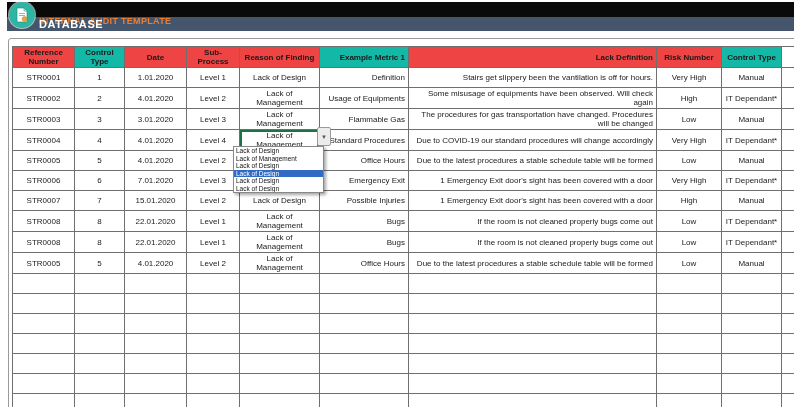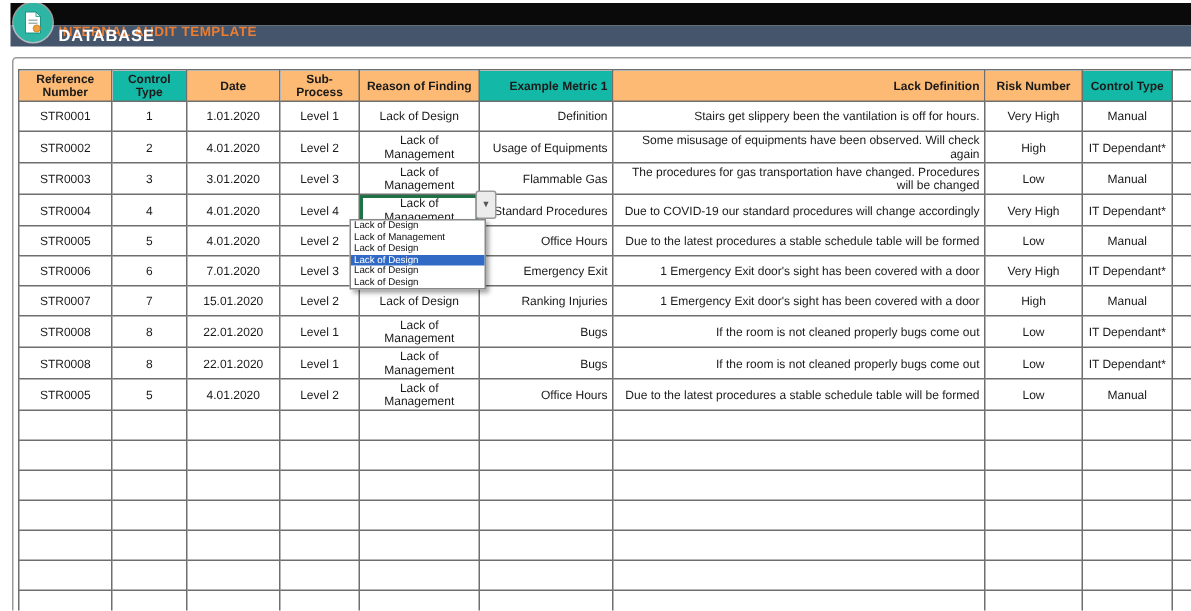--- a/index.html
+++ b/index.html
@@ -17,21 +17,21 @@
           background:#2FB5A3; z-index:5; display:flex; align-items:center; justify-content:center;
           box-shadow:0 0 0 1px rgba(255,255,255,.6); }
 
   
   .card { position:absolute; left:8px; top:38px; width:792px; height:386px;
           background:#fff; border:1px solid #9a9a9a; border-radius:3px 0 0 0; }
   table.sheet { position:absolute; left:3px; top:7px; border-collapse:collapse; table-layout:fixed; }
   table.sheet td, table.sheet th { border:1px solid #6f6f6f; height:20px; padding:1px 3px;
           font-size:8px; line-height:9px; color:#1a1a1a; text-align:center; vertical-align:middle;
           overflow:hidden; white-space:normal; }
-  table.sheet th { font-weight:bold; background:#fdba74; }
+  table.sheet th { font-weight:bold; background:#ef4444; }
   table.sheet th.red { background:#14b8a6; }
   table.sheet th.left, table.sheet td.left { text-align:right; }
   table.sheet td.sliver, table.sheet th.sliver { background:#fff; }
   td.selected-cell { box-shadow: inset 0 0 0 2px #1F7246; }
 
   
   .dd-button { position:absolute; left:317px; top:127px; width:14px; height:19px;
                background:#ececec; border:1px solid #9b9b9b; border-radius:2px; z-index:10;
                display:flex; align-items:center; justify-content:center;
                font-size:6px; color:#555; cursor:default; }
@@ -158,21 +158,21 @@
           <td class="">Very High</td>
           <td class="">IT Dependant*</td>
           <td class="sliver"></td>
         </tr>
         <tr>
           <td class="">STR0007</td>
           <td class="">7</td>
           <td class="">15.01.2020</td>
           <td class="">Level 2</td>
           <td class="">Lack of Design</td>
-          <td class="left">Ranking Injuries</td>
+          <td class="left">Possible Injuries</td>
           <td class="left">1 Emergency Exit door's sight has been covered with a door</td>
           <td class="">High</td>
           <td class="">Manual</td>
           <td class="sliver"></td>
         </tr>
         <tr>
           <td class="">STR0008</td>
           <td class="">8</td>
           <td class="">22.01.2020</td>
           <td class="">Level 1</td>

